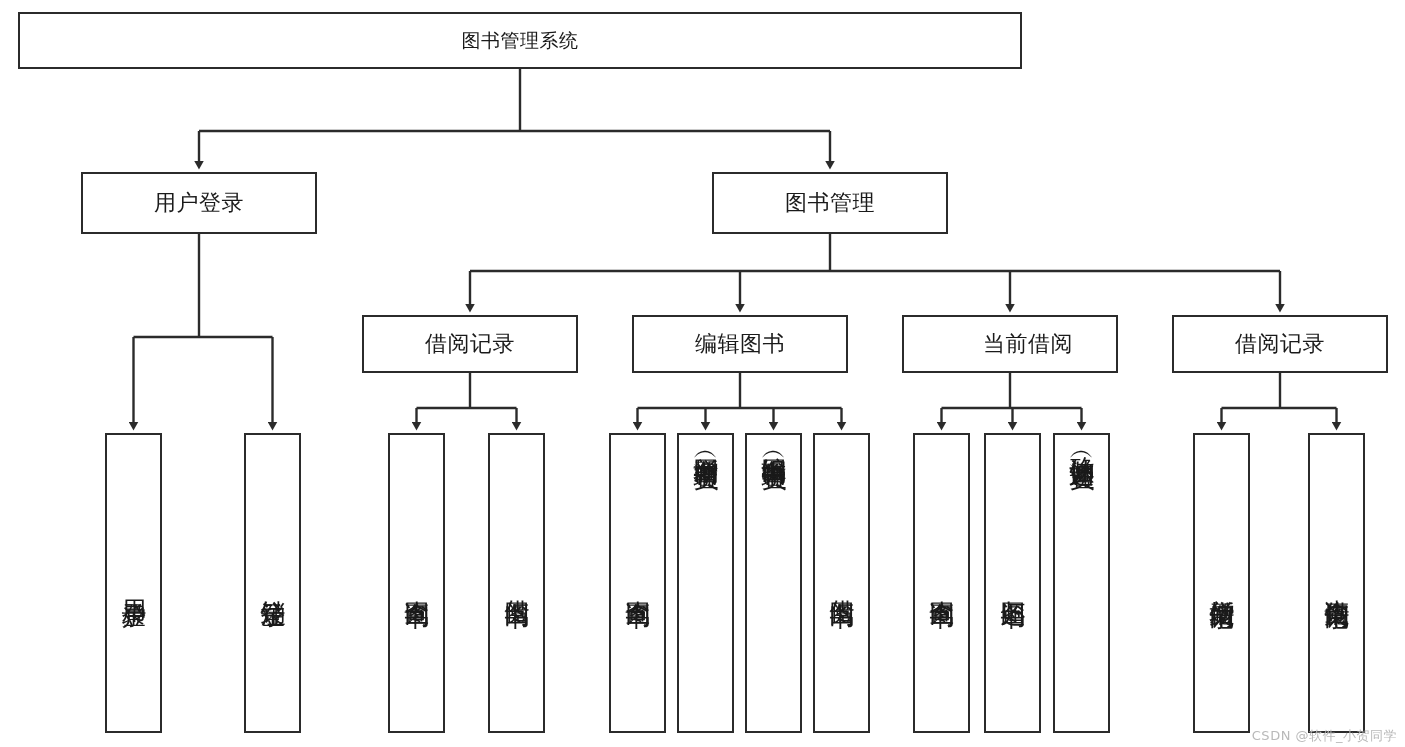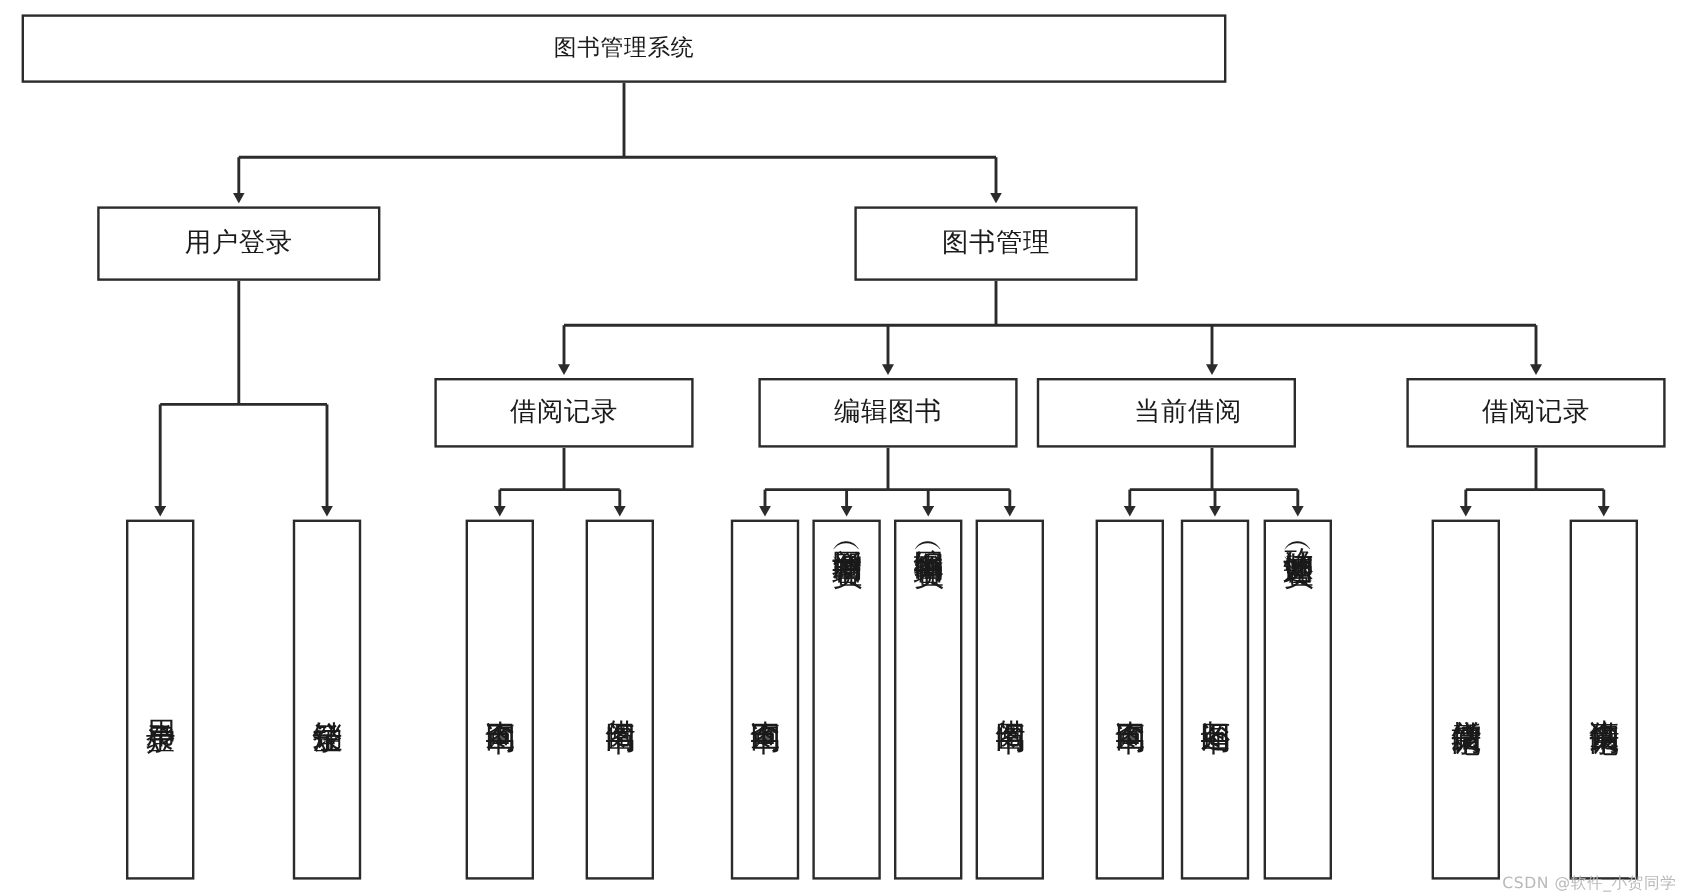--- a/index.html
+++ b/index.html
@@ -124,21 +124,21 @@
       </div>
       <div class="node node-h node-level2" style="left: 712px; top: 172px; width: 236px; height: 62px;">
         <span class="label">图书管理</span>
       </div>
       <div class="node node-h node-level3" style="left: 362px; top: 315px; width: 216px; height: 58px;">
         <span class="label">借阅记录</span>
       </div>
       <div class="node node-h node-level3" style="left: 632px; top: 315px; width: 216px; height: 58px;">
         <span class="label">编辑图书</span>
       </div>
-      <div class="node node-h node-level3" style="left: 864px; top: 315px; width: 216px; height: 58px; padding-left: 36px;">
+      <div class="node node-h node-level3" style="left: 902px; top: 315px; width: 216px; height: 58px; padding-left: 36px;">
         <span class="label">当前借阅</span>
       </div>
       <div class="node node-h node-level3" style="left: 1172px; top: 315px; width: 216px; height: 58px;">
         <span class="label">借阅记录</span>
       </div>
       <div class="node node-leaf center" style="left: 105px; top: 433px; width: 57px; height: 300px;">
         <span class="label">用户登录</span>
       </div>
       <div class="node node-leaf center" style="left: 244px; top: 433px; width: 57px; height: 300px;">
         <span class="label">注销登录</span>

